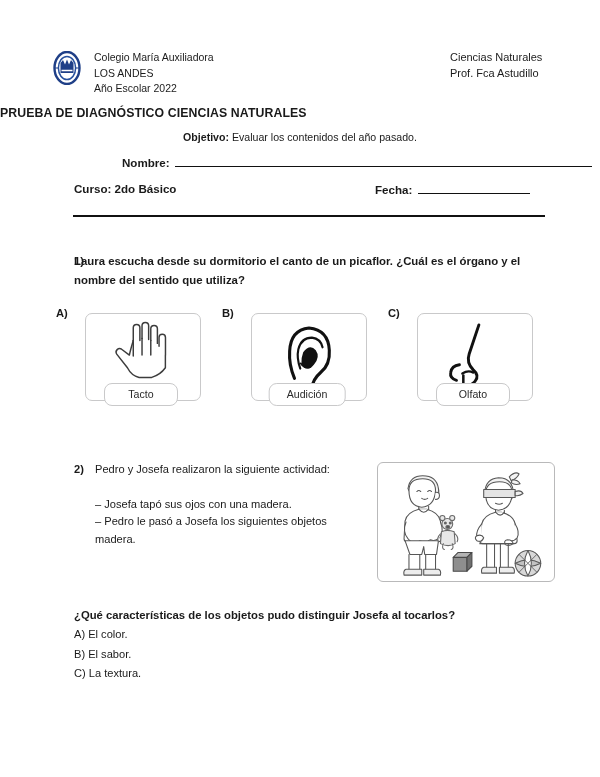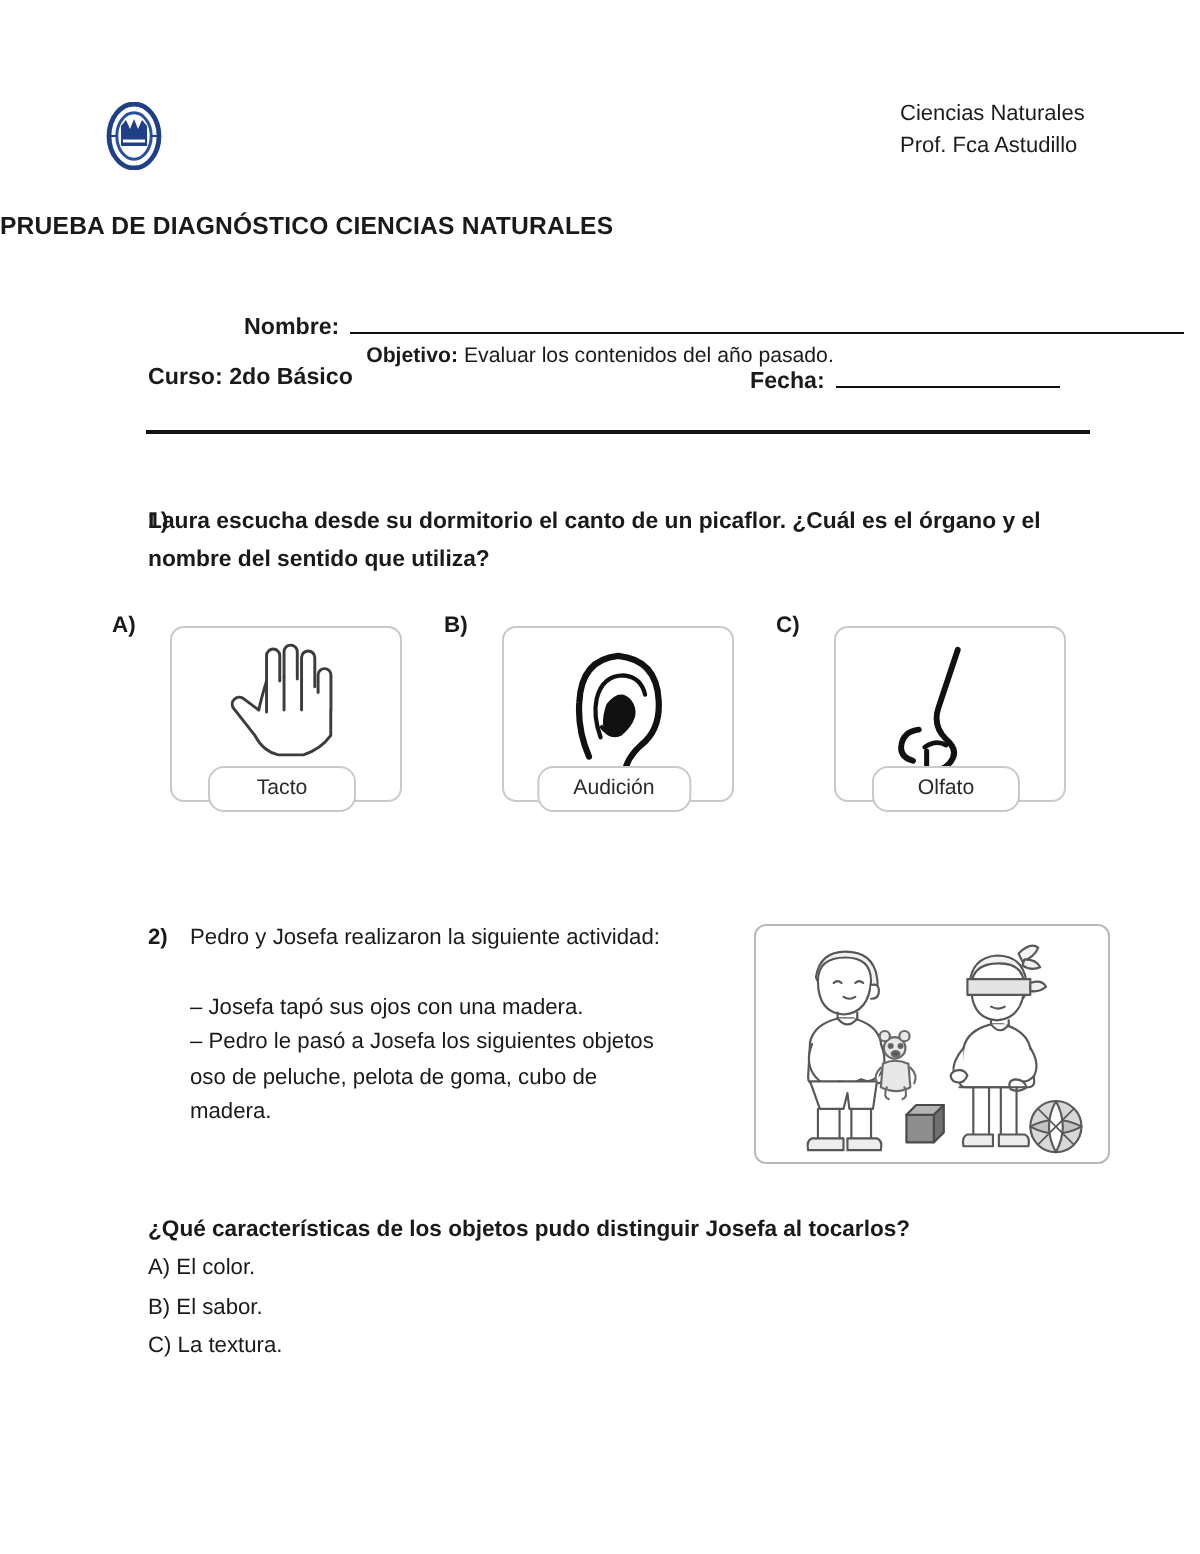--- a/index.html
+++ b/index.html
@@ -63,21 +63,20 @@
     font-weight: bold;
     letter-spacing: .1px;
   }
   .objective {
     position: absolute;
     left: 0;
     right: 0;
     top: 131px;
     text-align: center;
     font-size: 10.6px;
-    margin-top: 41px;
   }
   .objective b { font-weight: bold; }
 
   
   .field-nombre {
     position: absolute;
     left: 74px;
     top: 155px;
     font-size: 11.6px;
     font-weight: bold;
@@ -260,20 +259,25 @@
     <div class="logo">
       <svg viewBox="0 0 30 34" width="30" height="34">
         <ellipse cx="15" cy="17" rx="12.5" ry="16" fill="none" stroke="#1f3f87" stroke-width="2.4"></ellipse>
         <ellipse cx="15" cy="17" rx="8.6" ry="11.6" fill="none" stroke="#27509e" stroke-width="1.5"></ellipse>
         <path d="M8.5 22 L8.5 12 L11 9 L13 13.5 L15 8.5 L17 13.5 L19 9 L21.5 12 L21.5 22 Z" fill="#1f3f87"></path>
         <path d="M9.5 19.5 H20.5" stroke="#ffffff" stroke-width="1.5"></path>
         <path d="M2 17 H6.5 M23.5 17 H28" stroke="#1f3f87" stroke-width="1.1"></path>
       </svg>
     </div>
 
+    <div class="school-block">
+      <div>Colegio María Auxiliadora</div>
+      <div>LOS ANDES</div>
+      <div>Año Escolar 2022</div>
+    </div>
 
     <div class="teacher-block">
       <div>Ciencias Naturales</div>
       <div>Prof. Fca Astudillo</div>
     </div>
   </div>
 
   <div class="exam-title">PRUEBA DE DIAGNÓSTICO CIENCIAS NATURALES</div>
 
   <div class="objective">
@@ -354,21 +358,20 @@
   </div>
 
   <div class="q2">
     <div class="q2-head">
       <span class="qnum">2)</span>
       <span class="qtext">Pedro y Josefa realizaron la siguiente actividad:</span>
     </div>
     <div class="q2-body">
       <div>– Josefa tapó sus ojos con una madera.</div>
       <div>– Pedro le pasó a Josefa los siguientes objetos</div>
-      <div>oso de peluche, pelota de goma, cubo de</div>
       <div>madera.</div>
     </div>
   </div>
 
   <div class="illustration">
     <svg viewBox="0 0 178 120" width="176" height="118">
       <g fill="#ffffff" stroke="#575757" stroke-width="1.1" stroke-linecap="round" stroke-linejoin="round">
 
         <path d="M30 26 q2 -13 15 -13 q14 0 16 13 q1 5 -1 8 q-2 -6 -7 -7 q-9 -1 -16 3 q-5 2 -7 -4 Z" fill="#f2f2f2"></path>
 

